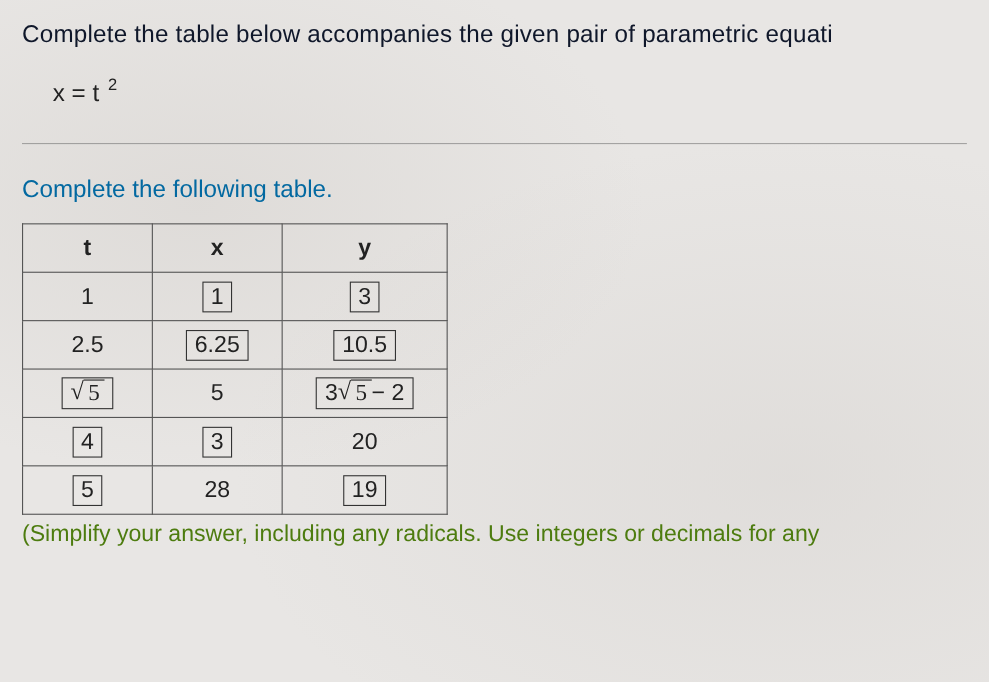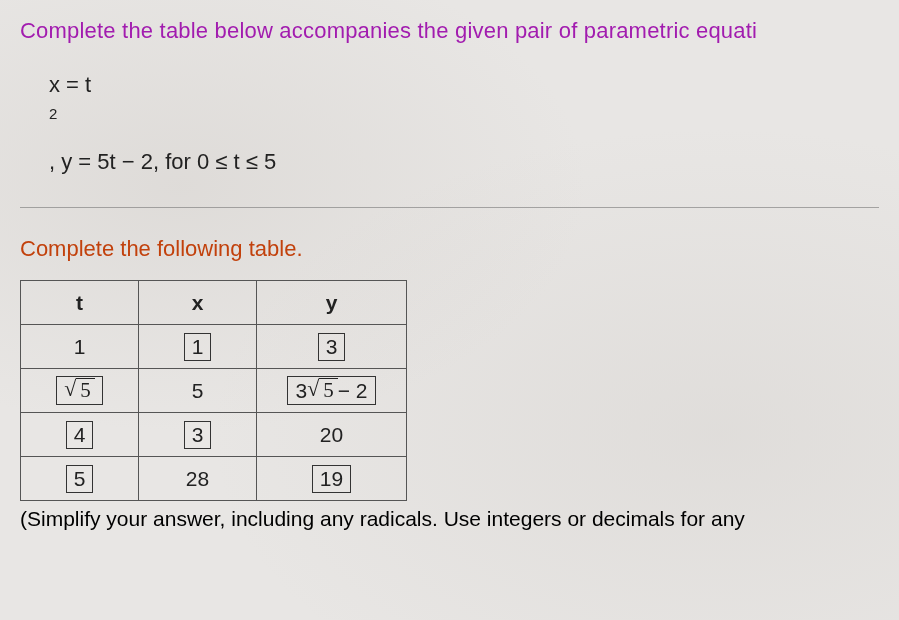--- a/index.html
+++ b/index.html
@@ -14,50 +14,49 @@
         radial-gradient(ellipse at 20% 30%, rgba(200,195,190,0.3) 0%, transparent 40%),
         radial-gradient(ellipse at 80% 70%, rgba(190,185,180,0.2) 0%, transparent 50%);
       padding: 18px 20px;
       width: 899px;
       height: 620px;
       color: #2a2a2a;
       overflow: hidden;
     }
     .question-text {
       font-size: 22px;
-      color: #a21caf;
+      color: #0f172a;
       margin-bottom: 28px;
       letter-spacing: 0.2px;
     }
     .equation-line {
       font-size: 22px;
       color: #222;
       margin-left: 28px;
       margin-bottom: 32px;
       display: flex;
       align-items: baseline;
-      gap: 17px;
-      flex-direction: column;
+      gap: 7px;
     }
     .sup {
       font-size: 15px;
       position: relative;
       top: -10px;
       margin-left: 1px;
       margin-right: 1px;
     }
     hr.divider {
       border: none;
       border-top: 1px solid #777;
       margin-bottom: 28px;
       opacity: 0.6;
     }
     .subhead {
       font-size: 22px;
-      color: #c2410c;
+      color: #0369a1;
       margin-bottom: 18px;
     }
     table.param-table {
       border-collapse: collapse;
       background: transparent;
     }
     table.param-table th,
     table.param-table td {
       border: 1px solid #555;
       text-align: center;
@@ -94,33 +93,32 @@
       position: relative;
       top: -2px;
     }
     .sqrt-arg {
       border-top: 1.5px solid #222;
       padding: 0 4px;
       line-height: 1.1;
     }
     .footer-note {
       font-size: 21px;
-      color: #000000;
+      color: #4d7c0f;
       margin-top: 6px;
     }
   </style>
 </head>
 <body>
 
 <div class="question-text">Complete the table below accompanies the given pair of parametric equati</div>
 
 <div class="equation-line">
   <span>x = t</span>
     <span class="sup">2</span>
-    <span>, y = 5t − 2, for 0 ≤ t ≤ 5</span>
 </div>
 
 <hr class="divider">
 
 <div class="subhead">Complete the following table.</div>
 
 <table class="param-table">
   <thead>
     <tr>
       <th class="col-t">t</th>
@@ -129,20 +127,25 @@
     </tr>
   </thead>
   <tbody>
 
     <tr>
       <td><span>1</span></td>
       <td><span class="boxed">1</span></td>
       <td><span class="boxed">3</span></td>
     </tr>
 
+    <tr>
+      <td><span>2.5</span></td>
+      <td><span class="boxed">6.25</span></td>
+      <td><span class="boxed">10.5</span></td>
+    </tr>
 
     <tr>
       <td>
         <span class="boxed">
           <span class="sqrt">
               <span class="sqrt-sign">√</span>
               <span class="sqrt-arg">5</span>
             </span>
         </span>
       </td>

